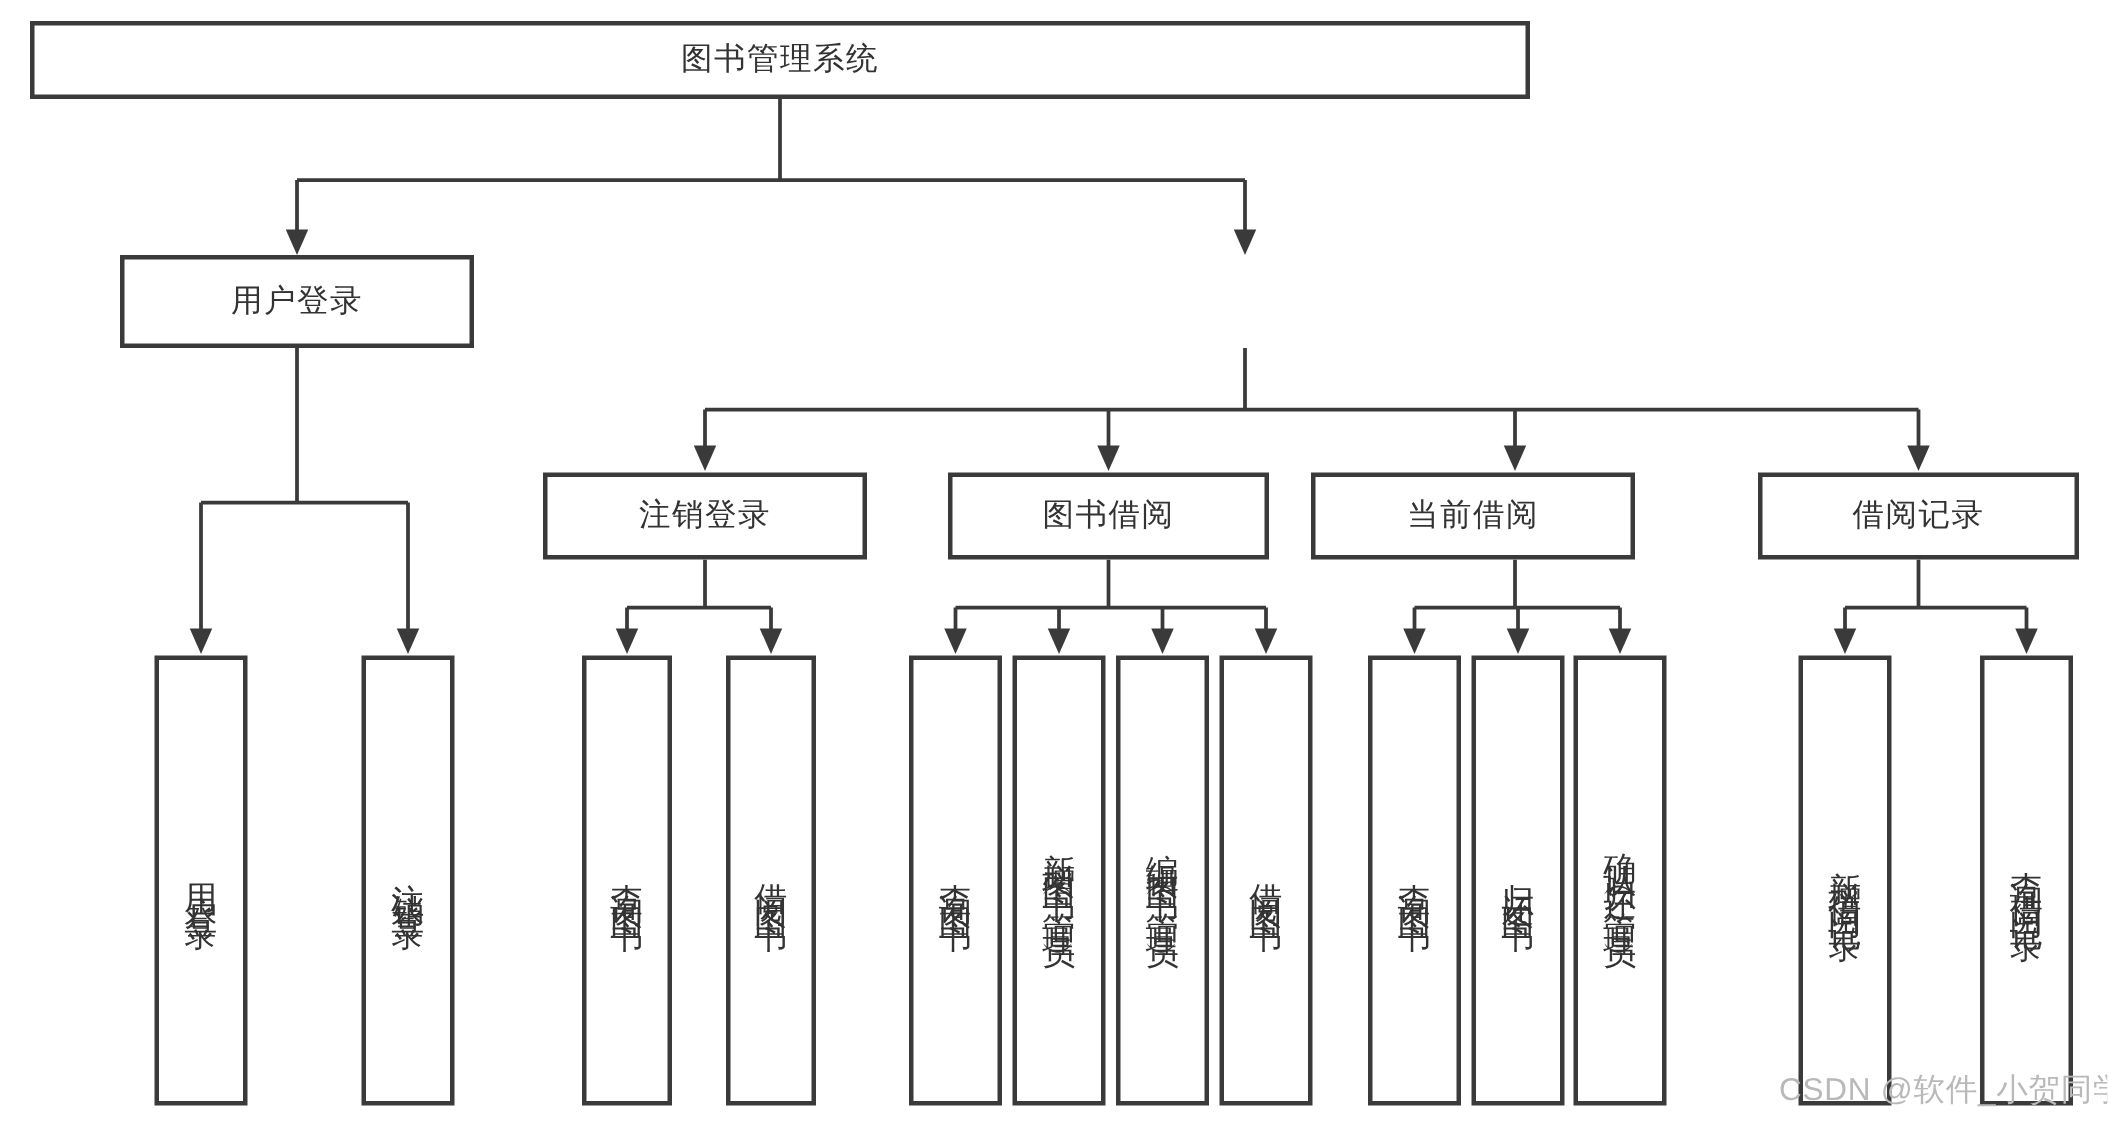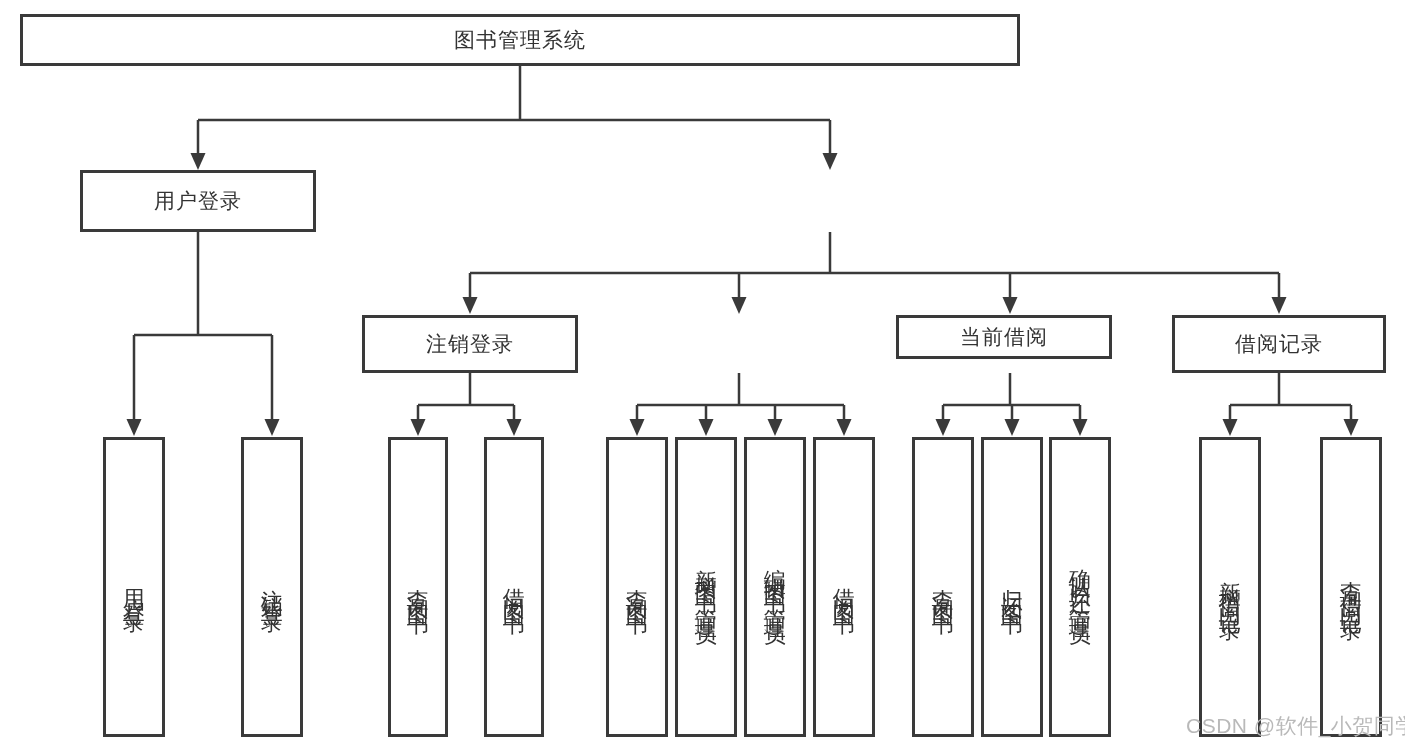--- a/index.html
+++ b/index.html
@@ -103,21 +103,22 @@
       <polygon points="1222.5,419 1237.5,419 1230,436"></polygon>
       <polygon points="1343.5,419 1358.5,419 1351,436"></polygon>
     </g>
   </svg>
 
   <div class="node h" style="left:20px; top:14px; width:1000px; height:52px;">图书管理系统</div>
 
   <div class="node h" style="left:80px; top:170px; width:236px; height:62px;">用户登录</div>
 
   <div class="node h" style="left:362px; top:315px; width:216px; height:58px;">注销登录</div>
-  <div class="node h" style="left:896px; top:315px; width:216px; height:44px;">当前借阅</div>
+  <div class="node h" style="left:632px; top:315px; width:214px; height:58px;">图书借阅</div>
+  <div class="node h" style="left:874px; top:315px; width:216px; height:58px;">当前借阅</div>
   <div class="node h" style="left:1172px; top:315px; width:214px; height:58px;">借阅记录</div>
 
   <div class="node v" style="left:103px; top:437px; width:62px; height:300px;">用户登录</div>
   <div class="node v" style="left:241px; top:437px; width:62px; height:300px;">注销登录</div>
 
   <div class="node v" style="left:388px; top:437px; width:60px; height:300px;">查询图书</div>
   <div class="node v" style="left:484px; top:437px; width:60px; height:300px;">借阅图书</div>
 
   <div class="node v" style="left:606px; top:437px; width:62px; height:300px;">查询图书</div>
   <div class="node v" style="left:675px; top:437px; width:62px; height:300px;">新增图书（管理员）</div>

